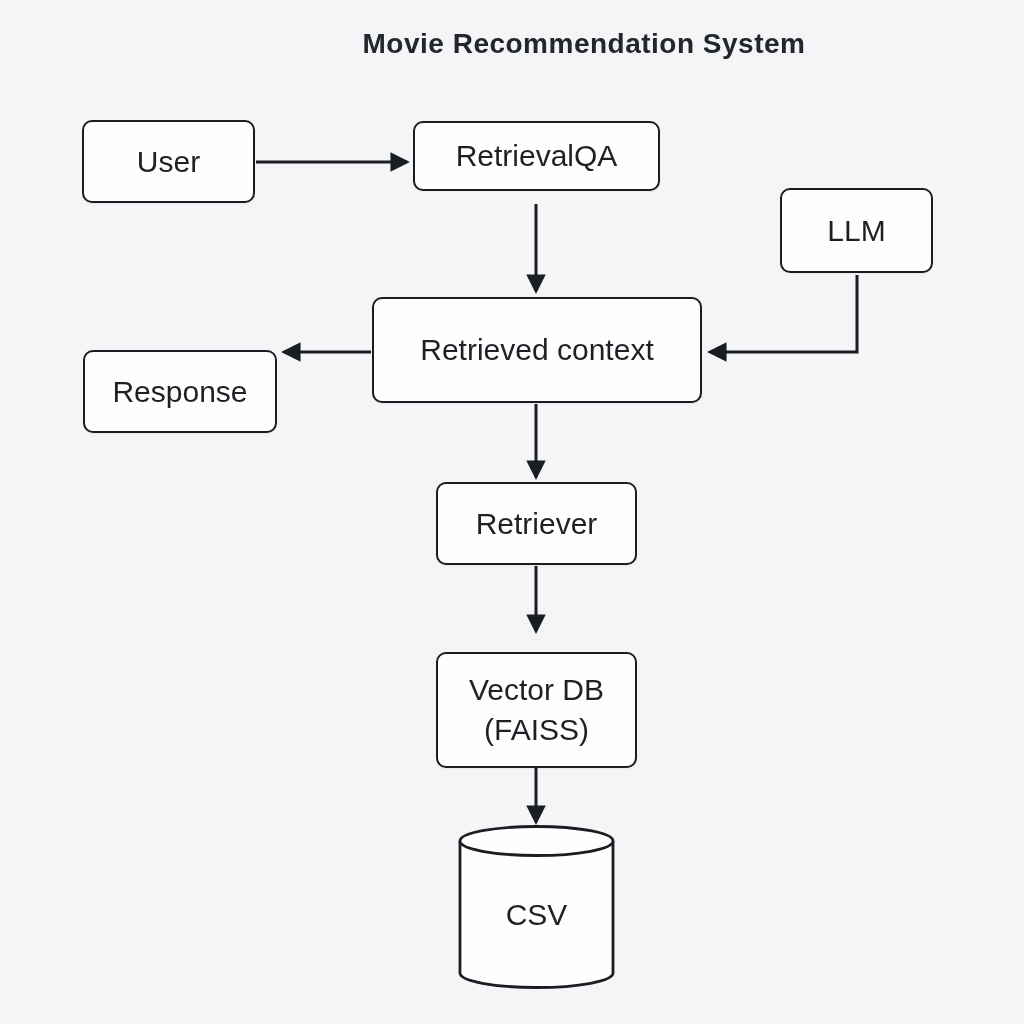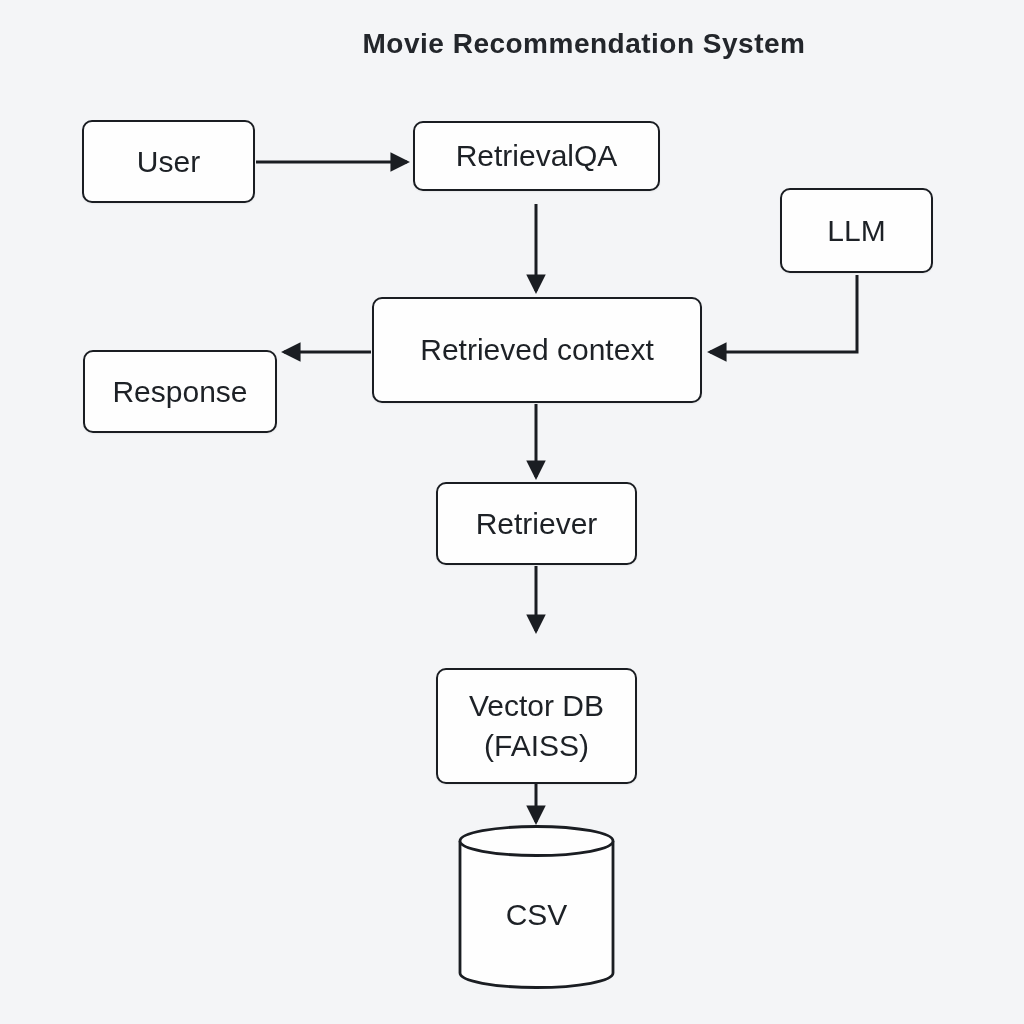--- a/index.html
+++ b/index.html
@@ -54,21 +54,21 @@
     line-height: 40px;
     text-align: center;
     box-shadow: 0 1px 2px rgba(0,0,0,0.06);
   }
   .node-user        { left: 82px;  top: 120px; width: 173px; height: 83px; }
   .node-retrievalqa { left: 413px; top: 121px; width: 247px; height: 70px; }
   .node-llm         { left: 780px; top: 188px; width: 153px; height: 85px; }
   .node-response    { left: 83px;  top: 311px; width: 194px; height: 83px; margin-top: 39px; }
   .node-retrieved-context { left: 372px; top: 297px; width: 330px; height: 106px; }
   .node-retriever   { left: 436px; top: 482px; width: 201px; height: 83px; }
-  .node-vector-db   { left: 436px; top: 668px; width: 201px; height: 116px; }
+  .node-vector-db   { left: 436px; top: 652px; width: 201px; height: 116px; }
   .cylinder-label {
     position: absolute;
     left: 460px;
     top: 845px;
     width: 153px;
     height: 140px;
     display: flex;
     align-items: center;
     justify-content: center;
     color: #1d2126;

